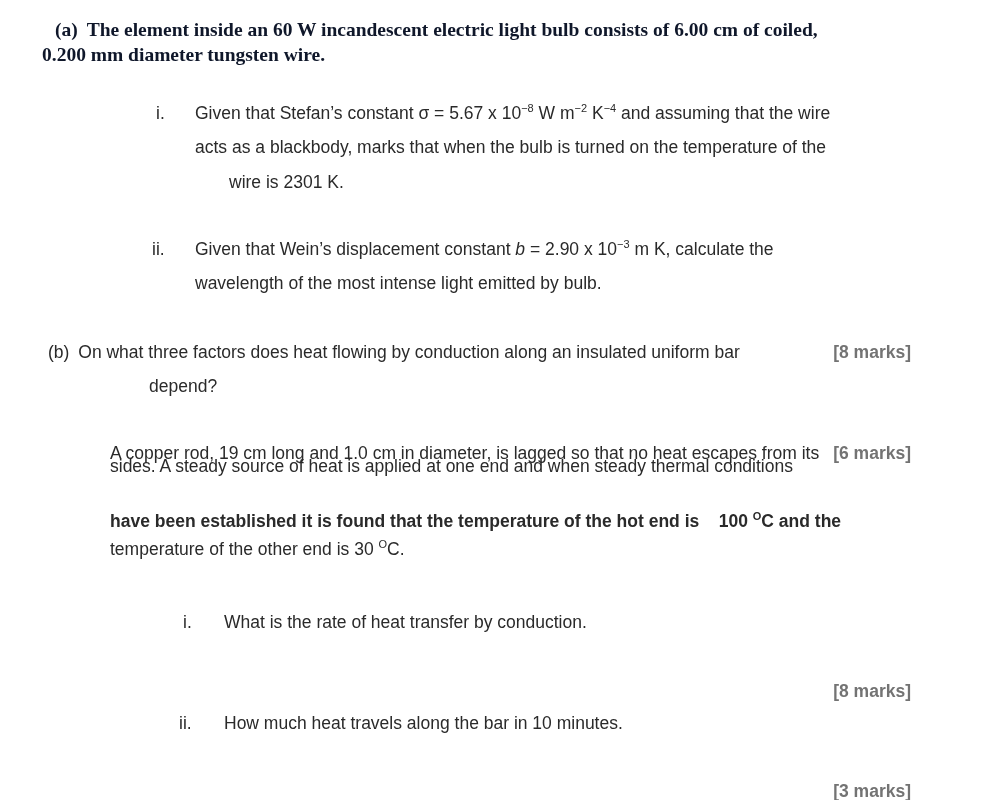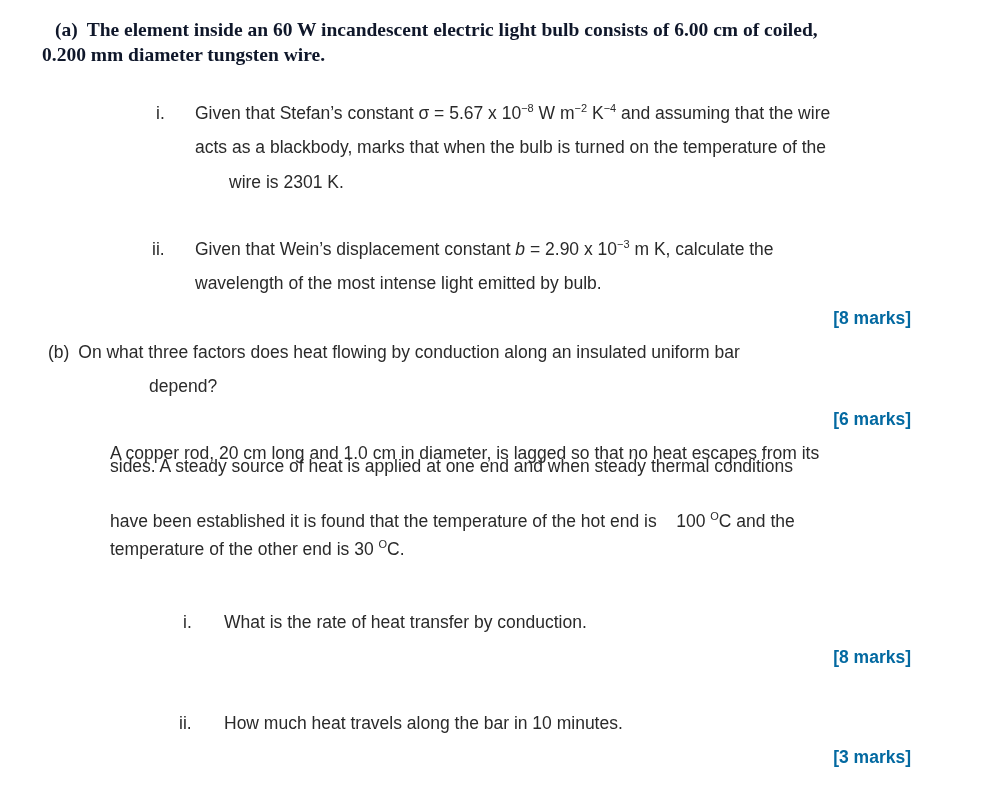--- a/index.html
+++ b/index.html
@@ -24,24 +24,25 @@
     .sans {
       font-family: "Liberation Sans", "DejaVu Sans", sans-serif;
       font-size: 17.5px;
       color: #2a2a2a;
     }
     .abs { position: absolute; white-space: nowrap; }
     .marks {
       font-family: "Liberation Sans", "DejaVu Sans", sans-serif;
       font-size: 17.5px;
       font-weight: bold;
-      color: #0369a1;
+      color: #737373;
       position: absolute;
       right: 83px;
       white-space: nowrap;
+      margin-top: 34px;
     }
     sup {
       font-size: 11px;
       vertical-align: 7px;
       line-height: 0;
     }
     .roman { position: absolute; }
   </style>
 </head>
 <body>
@@ -68,23 +69,23 @@
 <div class="marks" style="top:308px;">[8 marks]</div>
 
 <div class="abs sans" style="left:48px; top:342px;">
   <span>(b)</span>
   <span style="margin-left:4px;">On what three factors does heat flowing by conduction along an insulated uniform bar</span>
 </div>
 <div class="abs sans" style="left:101px; top:376px;margin-left:48px;">depend?</div>
 
 <div class="marks" style="top:409px;">[6 marks]</div>
 
-<div class="abs sans" style="left:110px; top:443px;">A copper rod, 20 cm long and 1.0 cm in diameter, is lagged so that no heat escapes from its</div>
+<div class="abs sans" style="left:110px; top:443px;">A copper rod, 19 cm long and 1.0 cm in diameter, is lagged so that no heat escapes from its</div>
 <div class="abs sans" style="left:110px; top:456px;">sides. A steady source of heat is applied at one end and when steady thermal conditions</div>
-<div class="abs sans" style="left:110px; top:511px;">
+<div class="abs sans" style="left:110px; top:511px;font-weight:bold;">
   <span style="white-space:pre;">have been established it is found that the temperature of the hot end is    100 </span><sup>O</sup><span>C and the</span>
 </div>
 <div class="abs sans" style="left:110px; top:539px;">
   <span>temperature of the other end is 30 </span><sup>O</sup><span>C.</span>
 </div>
 
 <span class="roman sans" style="left:183px; top:612px;">i.</span>
 <div class="abs sans" style="left:224px; top:612px;">What is the rate of heat transfer by conduction.</div>
 <div class="marks" style="top:647px;">[8 marks]</div>
 

